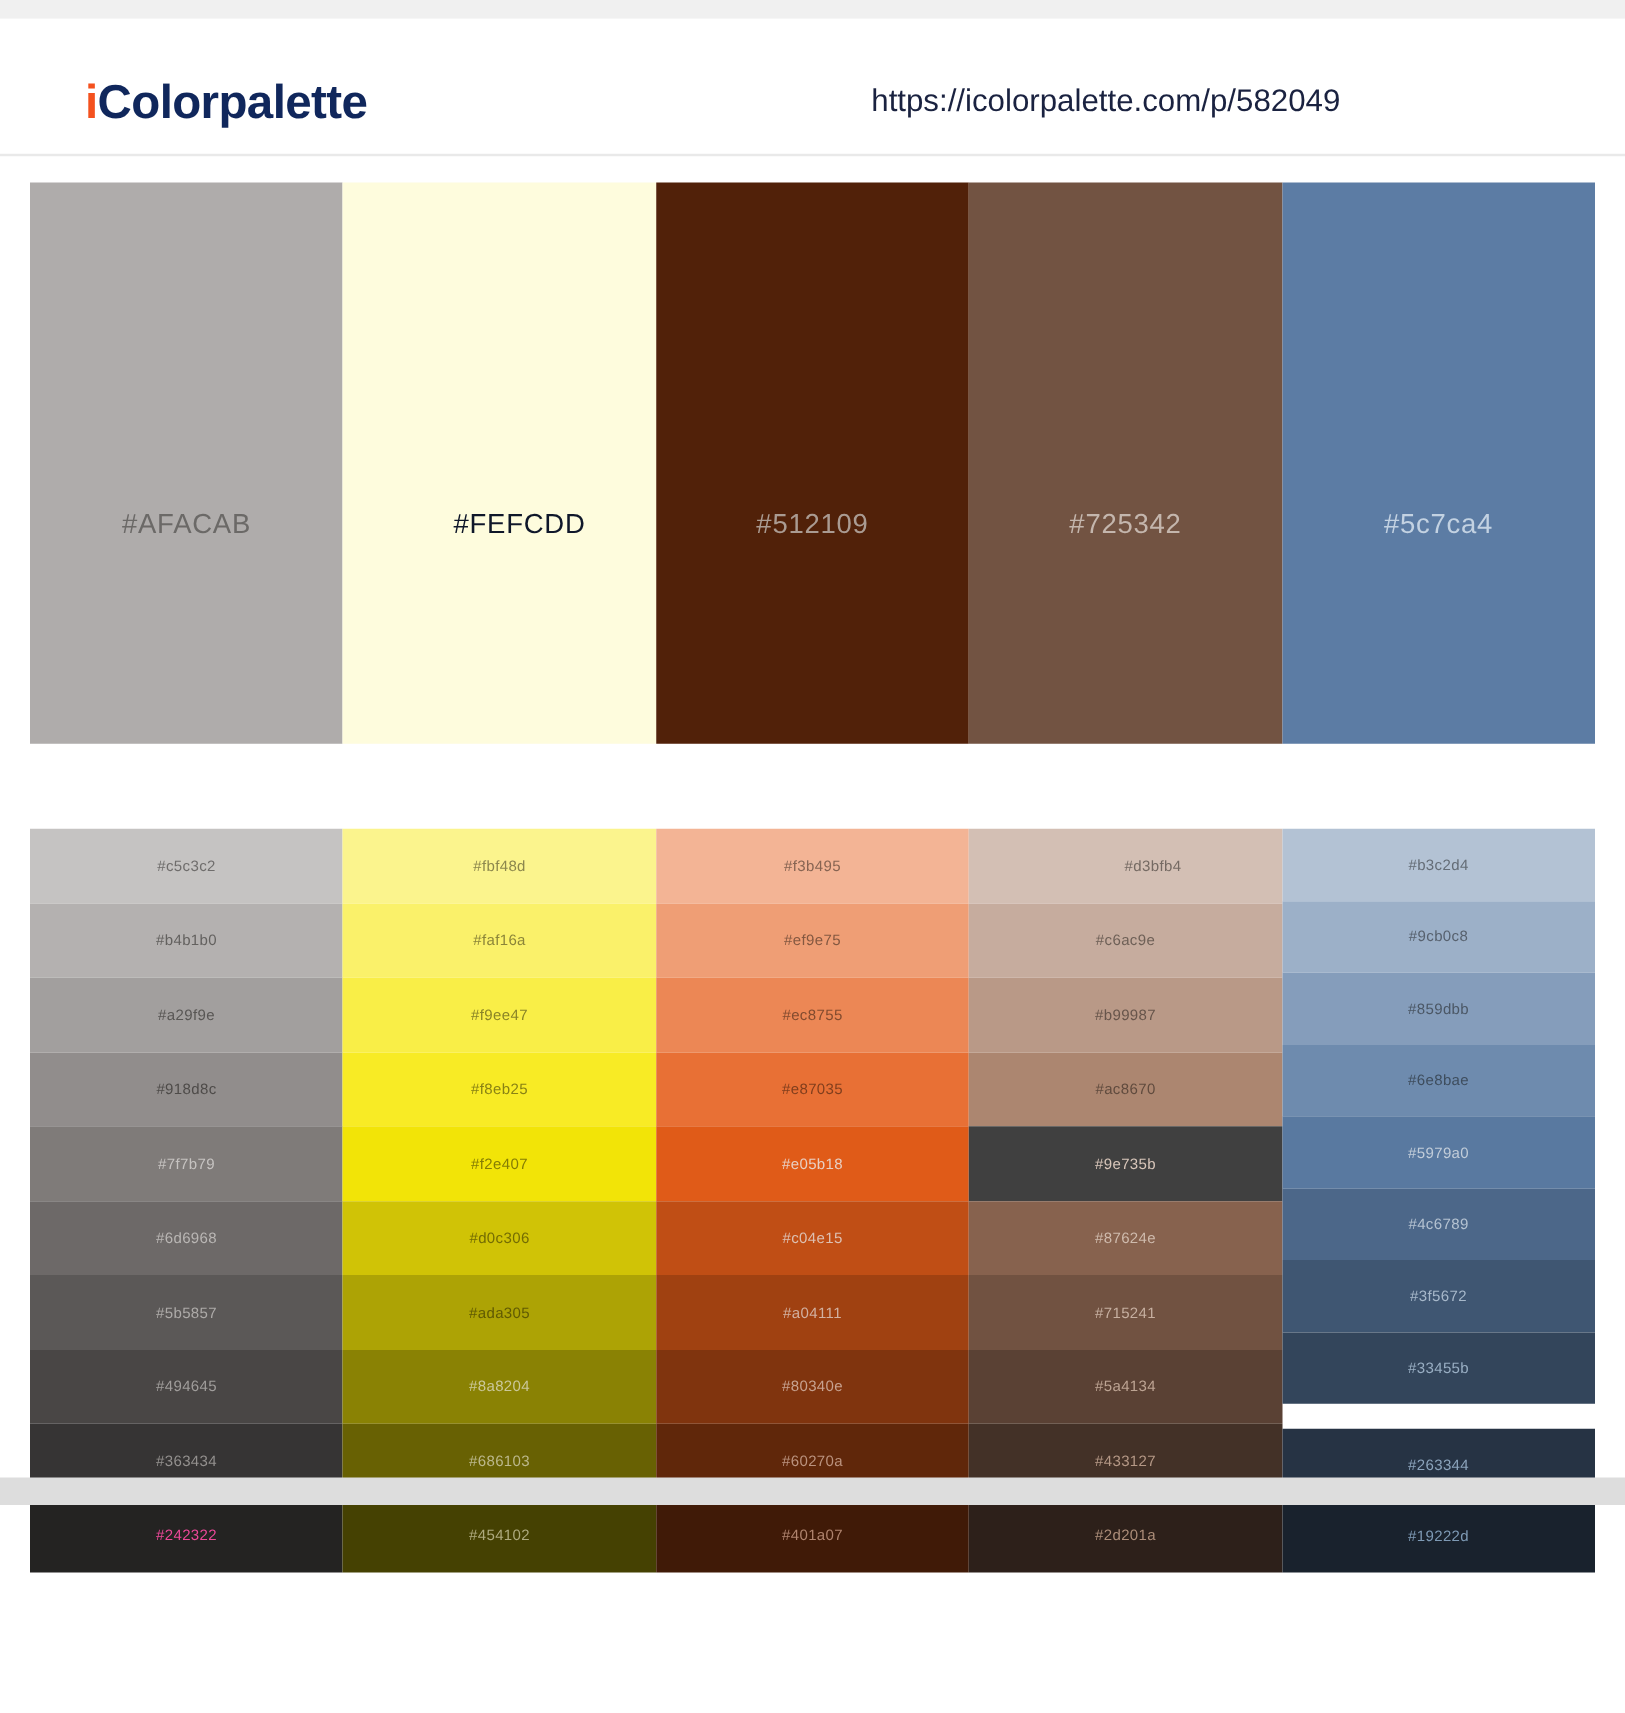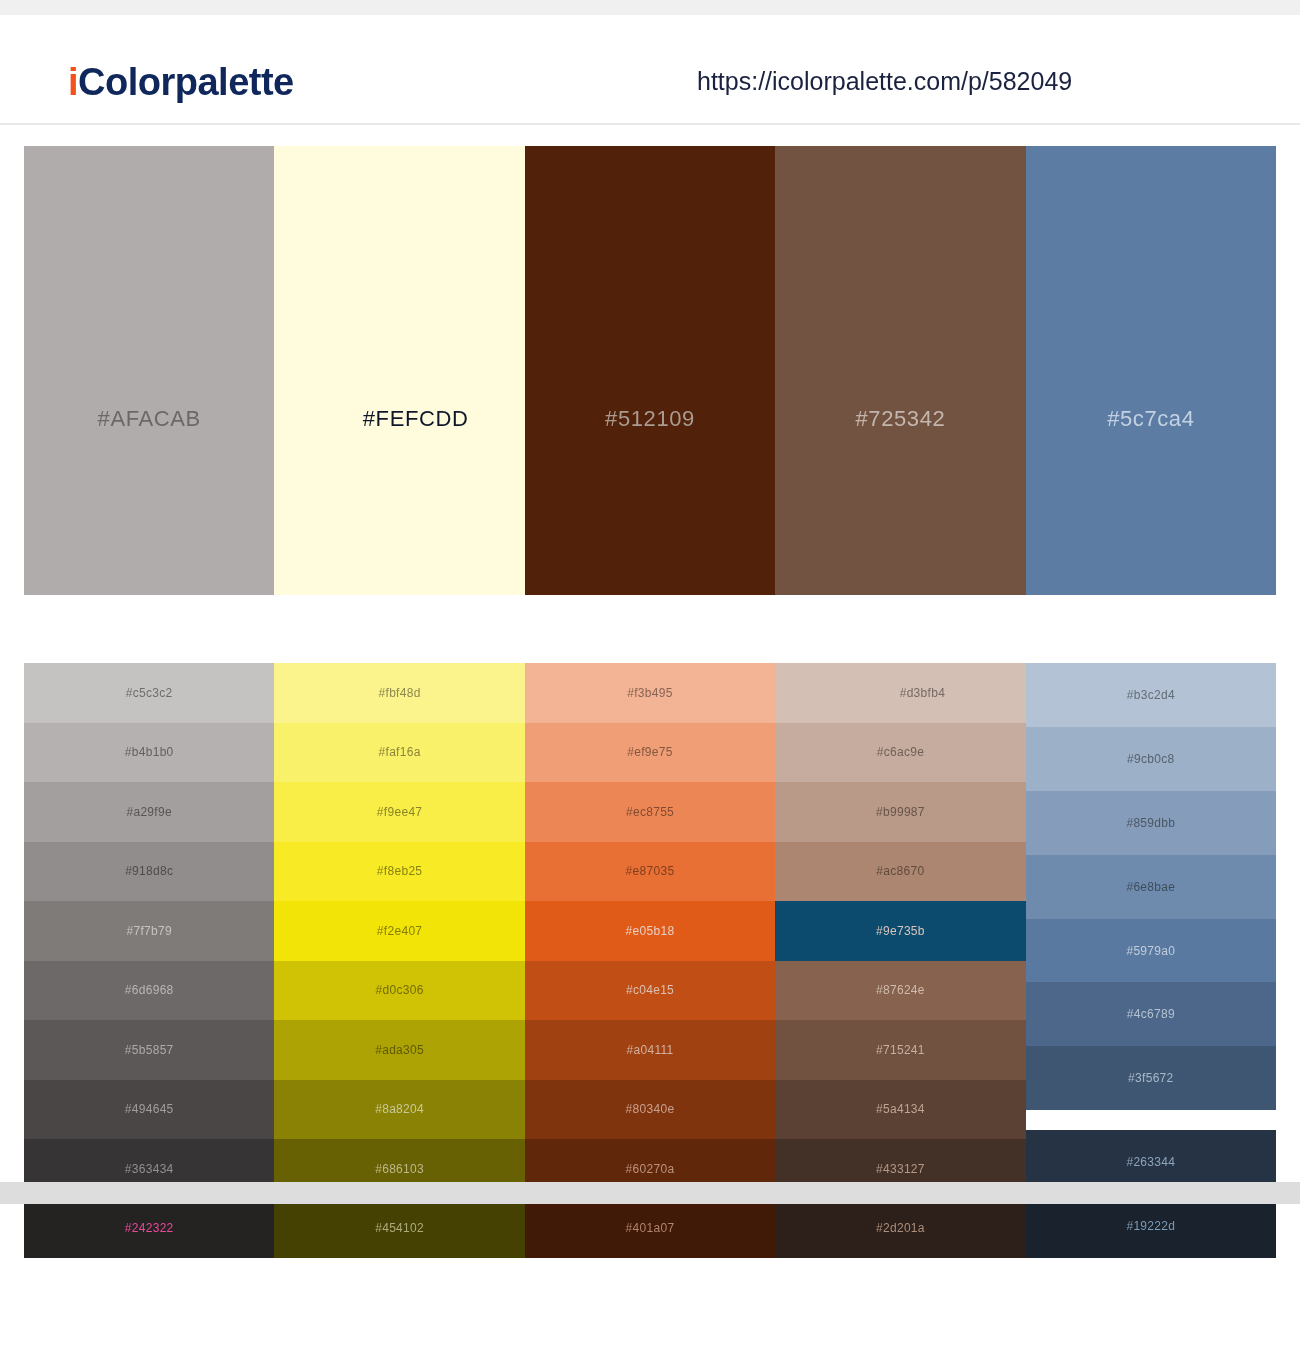--- a/index.html
+++ b/index.html
@@ -155,35 +155,36 @@
         <div class="shade-cell" style="background: rgb(160, 65, 17); color: rgb(210, 177, 161);">#a04111</div>
         <div class="shade-cell" style="background: rgb(128, 52, 14); color: rgb(199, 162, 144);">#80340e</div>
         <div class="shade-cell" style="background: rgb(96, 39, 10); color: rgb(187, 147, 127);">#60270a</div>
         <div class="shade-cell" style="background: rgb(64, 26, 7); color: rgb(176, 132, 110);">#401a07</div>
       </div>
       <div class="shade-col">
         <div class="shade-cell" style="background: rgb(211, 191, 180); color: rgb(117, 106, 99); padding-left: 44px;">#d3bfb4</div>
         <div class="shade-cell" style="background: rgb(198, 172, 158); color: rgb(110, 96, 87);">#c6ac9e</div>
         <div class="shade-cell" style="background: rgb(185, 153, 135); color: rgb(103, 85, 75);">#b99987</div>
         <div class="shade-cell" style="background: rgb(172, 134, 112); color: rgb(96, 75, 62);">#ac8670</div>
-        <div class="shade-cell" style="background: #0c4a6e; color: rgb(216, 198, 186); text-align: right;">#9e735b</div>
+        <div class="shade-cell" style="background: #404040; color: rgb(216, 198, 186); text-align: right;">#9e735b</div>
         <div class="shade-cell" style="background: rgb(135, 98, 78); color: rgb(207, 187, 173);">#87624e</div>
         <div class="shade-cell" style="background: rgb(113, 82, 65); color: rgb(198, 175, 160);">#715241</div>
         <div class="shade-cell" style="background: rgb(90, 65, 52); color: rgb(189, 164, 147);">#5a4134</div>
         <div class="shade-cell" style="background: rgb(67, 49, 39); color: rgb(181, 152, 134);">#433127</div>
         <div class="shade-cell" style="background: rgb(45, 32, 26); color: rgb(172, 141, 121);">#2d201a</div>
       </div>
       <div class="shade-col">
         <div class="shade-cell" style="background: rgb(179, 194, 212); color: rgb(100, 108, 118);">#b3c2d4</div>
         <div class="shade-cell" style="background: rgb(156, 176, 200); color: rgb(87, 97, 110);">#9cb0c8</div>
         <div class="shade-cell" style="background: rgb(133, 157, 187); color: rgb(75, 87, 101);">#859dbb</div>
         <div class="shade-cell" style="background: rgb(110, 139, 174); color: rgb(62, 77, 93);">#6e8bae</div>
         <div class="shade-cell" style="background: rgb(89, 121, 160); color: rgb(194, 205, 217);">#5979a0</div>
         <div class="shade-cell" style="background: rgb(76, 103, 137); color: rgb(180, 194, 209);">#4c6789</div>
         <div class="shade-cell" style="background: rgb(63, 86, 114); color: rgb(167, 184, 202);">#3f5672</div>
+        <div class="shade-cell" style="background: rgb(51, 69, 91); color: rgb(153, 174, 195);">#33455b</div>
         <div class="shade-cell" style="background: rgb(38, 51, 68); color: rgb(140, 164, 188); margin-top: 20px;">#263344</div>
         <div class="shade-cell" style="background: rgb(25, 34, 45); color: rgb(126, 154, 181);">#19222d</div>
       </div>
     </div>
 
   <div class="bottomband"></div>
 
 </div>
 
 </body></html>

